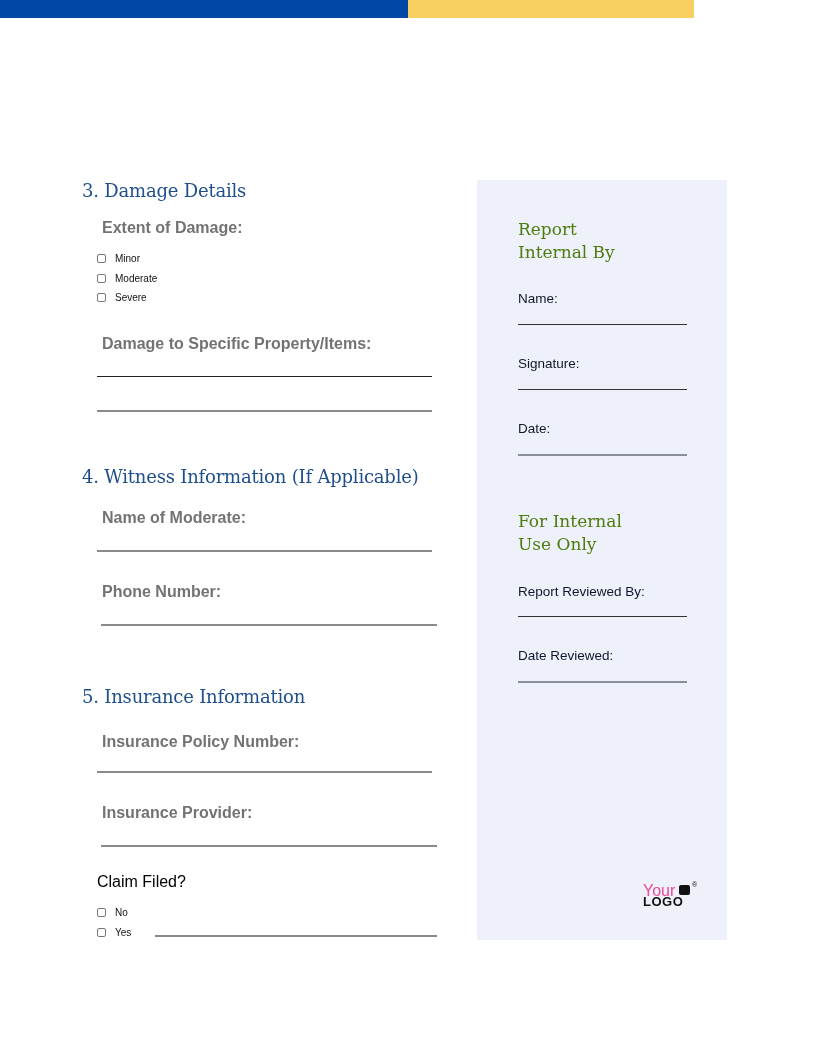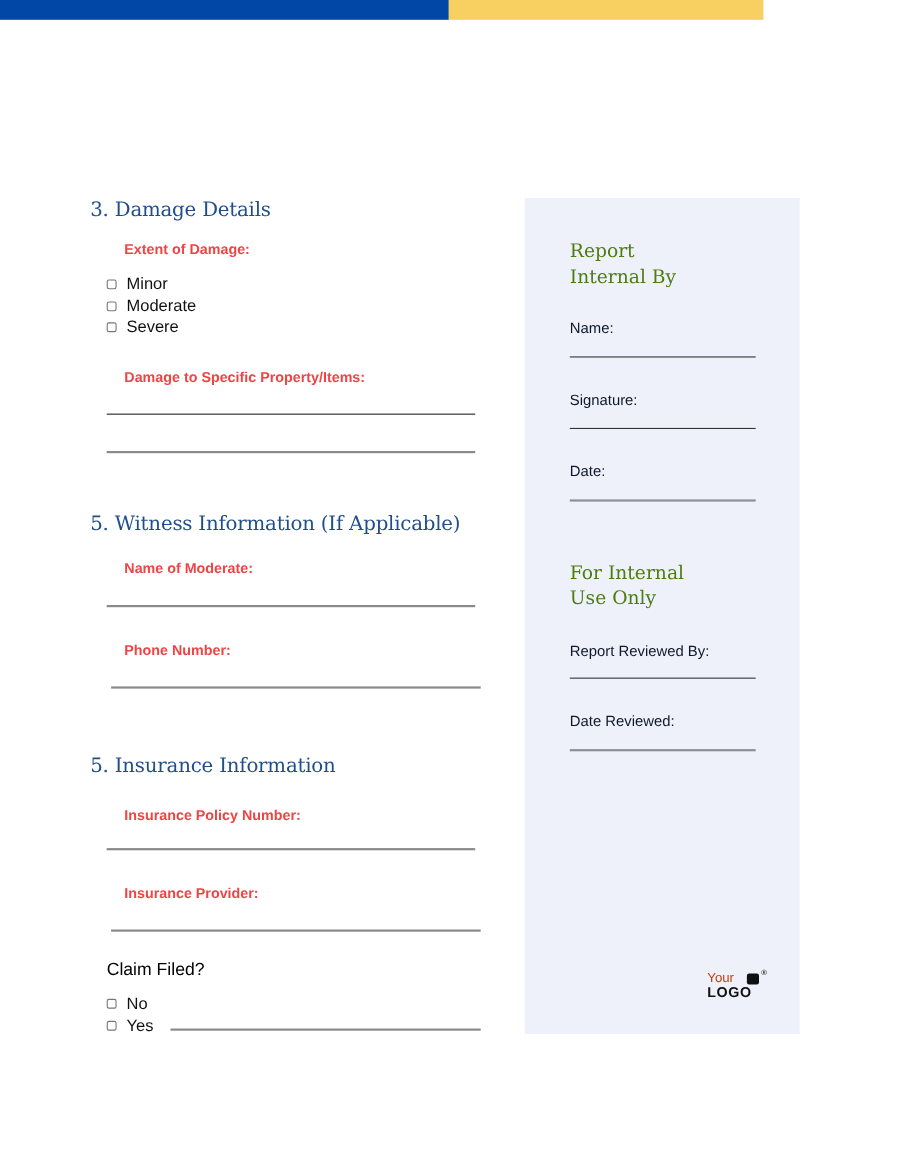--- a/index.html
+++ b/index.html
@@ -4,38 +4,38 @@
 <style>
   * { box-sizing: border-box; margin: 0; padding: 0; }
   html, body { width: 816px; height: 1056px; background: #ffffff; overflow: hidden; }
   body { position: relative; font-family: "Liberation Sans", sans-serif; color: #111; }
 
   .bar-blue { position: absolute; left: 0; top: 0; width: 408px; height: 18px; background: #0047a6; }
   .bar-yellow { position: absolute; left: 408px; top: 0; width: 286px; height: 18px; background: #f7d061; }
 
   .section-title { position: absolute; left: 82px; font-family: "DejaVu Serif", serif; font-size: 18px; color: #1f4e8c; letter-spacing: -0.2px; white-space: nowrap; }
 
-  .label-bold { position: absolute; left: 113px; font-size: 13px; font-weight: bold; color: #ef4444; white-space: nowrap; }
+  .label-bold { position: absolute; left: 102px; font-size: 16px; font-weight: bold; color: #737373; white-space: nowrap; }
   .label { position: absolute; font-size: 16px; color: #000000; white-space: nowrap; }
 
   .line { position: absolute; height: 0; border-top: 2px solid #8a8a8a; }
   .line.dark { border-top: 1.5px solid #222; }
 
   .cb-row { position: absolute; left: 97px; display: flex; align-items: center; height: 18px; }
   .cb { width: 9px; height: 9px; border: 1px solid #777; border-radius: 2px; background: #fff; margin-right: 9px; }
-  .cb-label { font-size: 15px; color: #111; }
+  .cb-label { font-size: 10px; color: #111; }
 
   .panel { position: absolute; left: 477px; top: 180px; width: 250px; height: 760px; background: #eef1f9; }
   .panel-title { position: absolute; left: 518px; font-family: "DejaVu Serif", serif; font-size: 17px; line-height: 23px; color: #4d7c0f; }
   .panel-label { position: absolute; left: 518px; font-size: 13.5px; color: #0f172a; white-space: nowrap; }
   .panel-line { position: absolute; left: 518px; width: 169px; border-top: 1.5px solid #333; }
   .panel-line.grey { border-top: 2px solid #8a8f98; }
 
   .logo { position: absolute; left: 643px; top: 882px; width: 60px; height: 30px; }
-  .logo-your { position: absolute; left: 0; top: 0; font-size: 12px; color: #c2410c; }
+  .logo-your { position: absolute; left: 0; top: 0; font-size: 16px; color: #ec4899; }
   .logo-logo { position: absolute; left: 0; top: 12px; font-size: 13px; font-weight: bold; color: #111; letter-spacing: 0.5px; text-align: center; }
   .logo-mark { position: absolute; left: 36px; top: 3px; width: 11px; height: 10px; background: #111; border-radius: 2px; }
   .logo-reg { position: absolute; left: 49px; top: -1px; font-size: 7px; color: #111; }
 </style>
 </head>
 <body>
 
 <div class="bar-blue"></div>
 <div class="bar-yellow"></div>
 
@@ -52,21 +52,21 @@
 </div>
 <div class="cb-row" style="top:288px">
   <span class="cb"></span>
   <span class="cb-label">Severe</span>
 </div>
 
 <div class="label-bold" style="top:335px">Damage to Specific Property/Items:</div>
 <div class="line dark" style="left:97px; top:376px; width:335px;"></div>
 <div class="line" style="left:97px; top:410px; width:335px;"></div>
 
-<div class="section-title" style="top:466px">5. Witness Information (If Applicable)</div>
+<div class="section-title" style="top:466px">4. Witness Information (If Applicable)</div>
 <div class="label-bold" style="top:509px">Name of Moderate:</div>
 <div class="line" style="left:97px; top:550px; width:335px;"></div>
 <div class="label-bold" style="top:583px">Phone Number:</div>
 <div class="line" style="left:101px; top:624px; width:336px;"></div>
 
 <div class="section-title" style="top:686px">5. Insurance Information</div>
 <div class="label-bold" style="top:733px">Insurance Policy Number:</div>
 <div class="line" style="left:97px; top:771px; width:335px;"></div>
 <div class="label-bold" style="top:804px">Insurance Provider:</div>
 <div class="line" style="left:101px; top:845px; width:336px;"></div>

